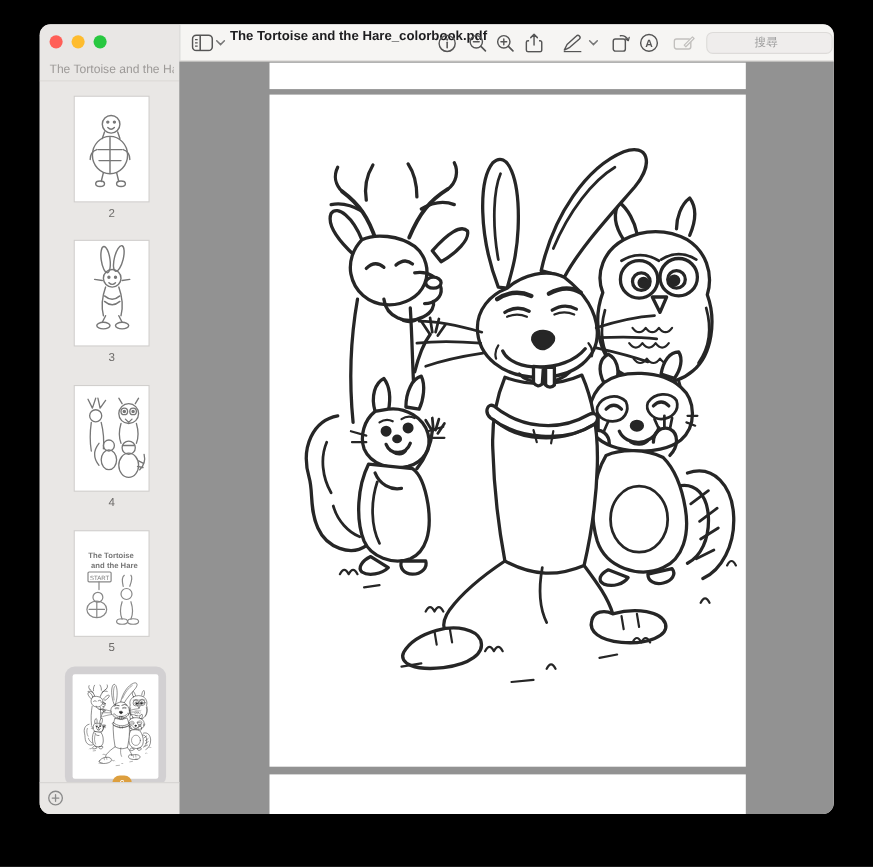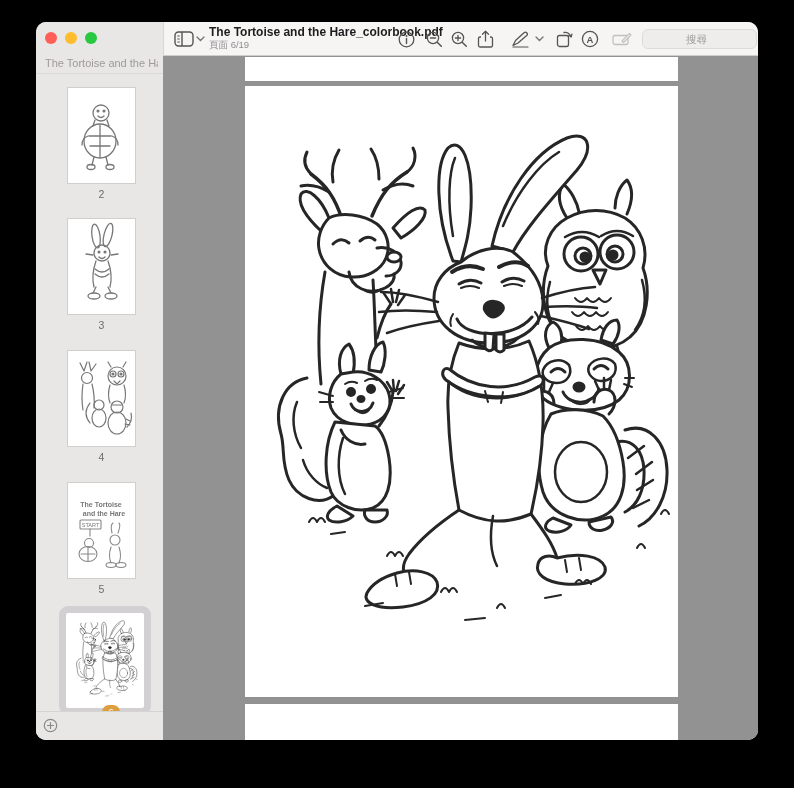--- a/index.html
+++ b/index.html
@@ -336,21 +336,20 @@
         <line x1="3.3" y1="8" x2="5.7" y2="8" stroke="#555" stroke-width="1.1"></line>
         <line x1="3.3" y1="11" x2="5.7" y2="11" stroke="#555" stroke-width="1.1"></line>
       </svg>
       <svg width="9" height="6" viewBox="0 0 9 6" style="margin-left:2px">
         <path d="M1,1 L4.5,4.5 L8,1" stroke="#777" fill="none" stroke-width="1.4" stroke-linecap="round"></path>
       </svg>
     </button>
 
     <div class="tb-title">
       <div class="t1">The Tortoise and the Hare_colorbook.pdf</div>
-      <div class="t2">頁面 6/19</div>
     </div>
 
     <button class="tb-btn" style="left:230px;">
       <svg width="17" height="17" viewBox="0 0 17 17">
         <circle cx="8.5" cy="8.5" r="7.3" stroke="#555" fill="none" stroke-width="1.3"></circle>
         <circle cx="8.5" cy="5" r="1" fill="#555"></circle>
         <path d="M8.5,7.5 v5" stroke="#555" stroke-width="1.4" stroke-linecap="round"></path>
       </svg>
     </button>
     <button class="tb-btn" style="left:258px;">

